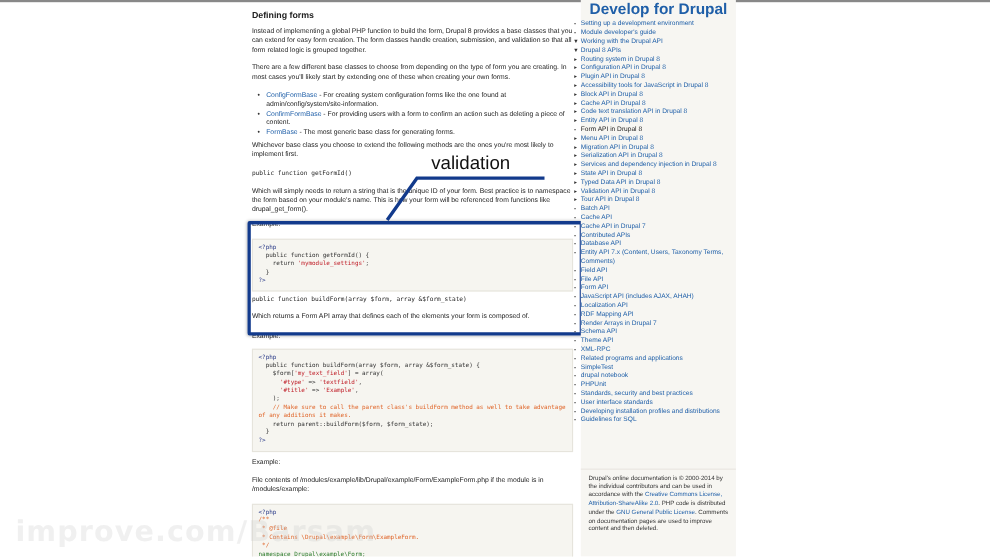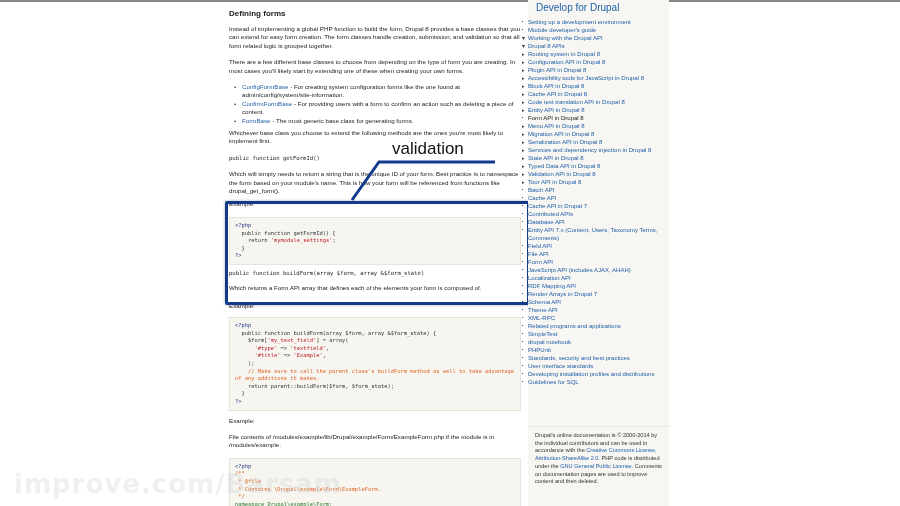--- a/index.html
+++ b/index.html
@@ -15,21 +15,21 @@
   .mono { font-family:"DejaVu Sans Mono", monospace; font-size:5.6px; }
   .codebox { background:#f6f5f0; border:1px solid #e6e4dc; padding:4px 5px; margin:0 0 4px 0; font-family:"DejaVu Sans Mono", monospace; font-size:5.4px; line-height:7.6px; color:#333; white-space:pre; overflow:hidden; }
   .kw { color:#2a3a88; }
   .str { color:#c0202a; }
   .cmt { color:#e0662a; }
   .ns { color:#2a7a2a; }
   .highlight { position:absolute; left:225px; top:201px; width:299px; height:98px; border:3px solid #123a8c; border-radius:2px; box-shadow:0 0 3px rgba(0,0,0,0.35); }
   .callout-label { position:absolute; left:392px; top:139px; font-size:17px; font-family:"Liberation Sans", sans-serif; color:#111; }
   .callout-line { position:absolute; left:0; top:0; width:900px; height:506px; pointer-events:none; }
   .sidebar { position:absolute; left:528px; top:0; width:141px; height:506px; background:#f7f6f2; font-size:6px; line-height:8px; }
-  .sidebar h3 { font-size:10px; color:#1f5fa8; font-weight:normal; margin:2px 0 4px 8px; line-height:12px; }
+  .sidebar h3 { font-size:14px; color:#1f5fa8; font-weight:bold; margin:2px 0 4px 8px; line-height:12px; }
   .sidebar ul { margin:0; padding:0; }
   .sidebar li { list-style:none; position:relative; color:#1f5fa8; }
   .sidebar li::before { content:"▪"; position:absolute; left:-6px; top:0; font-size:4px; color:#333; }
   .sidebar li.open::before { content:"▾"; font-size:6px; }
   .sidebar li.leaf::before { content:"▸"; font-size:5px; }
   .sidebar li.active { color:#222; }
   .lvl1 { padding-left:13px; }
   .lvl2 { padding-left:8px; }
   .lvl3 { padding-left:12px; }
   .sidebar .foot { position:absolute; left:7px; top:432px; width:130px; font-size:5.6px; line-height:7.7px; color:#333; }

